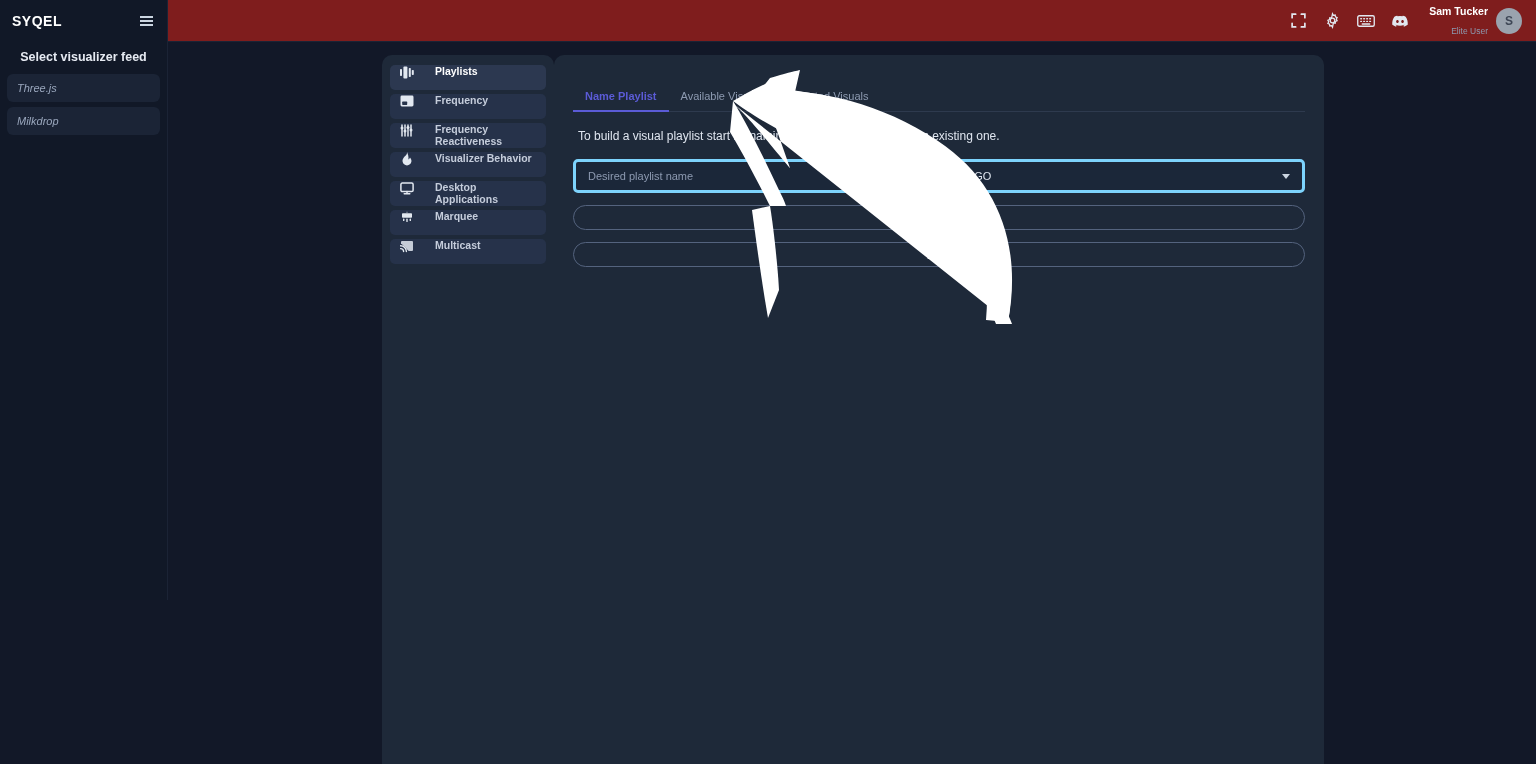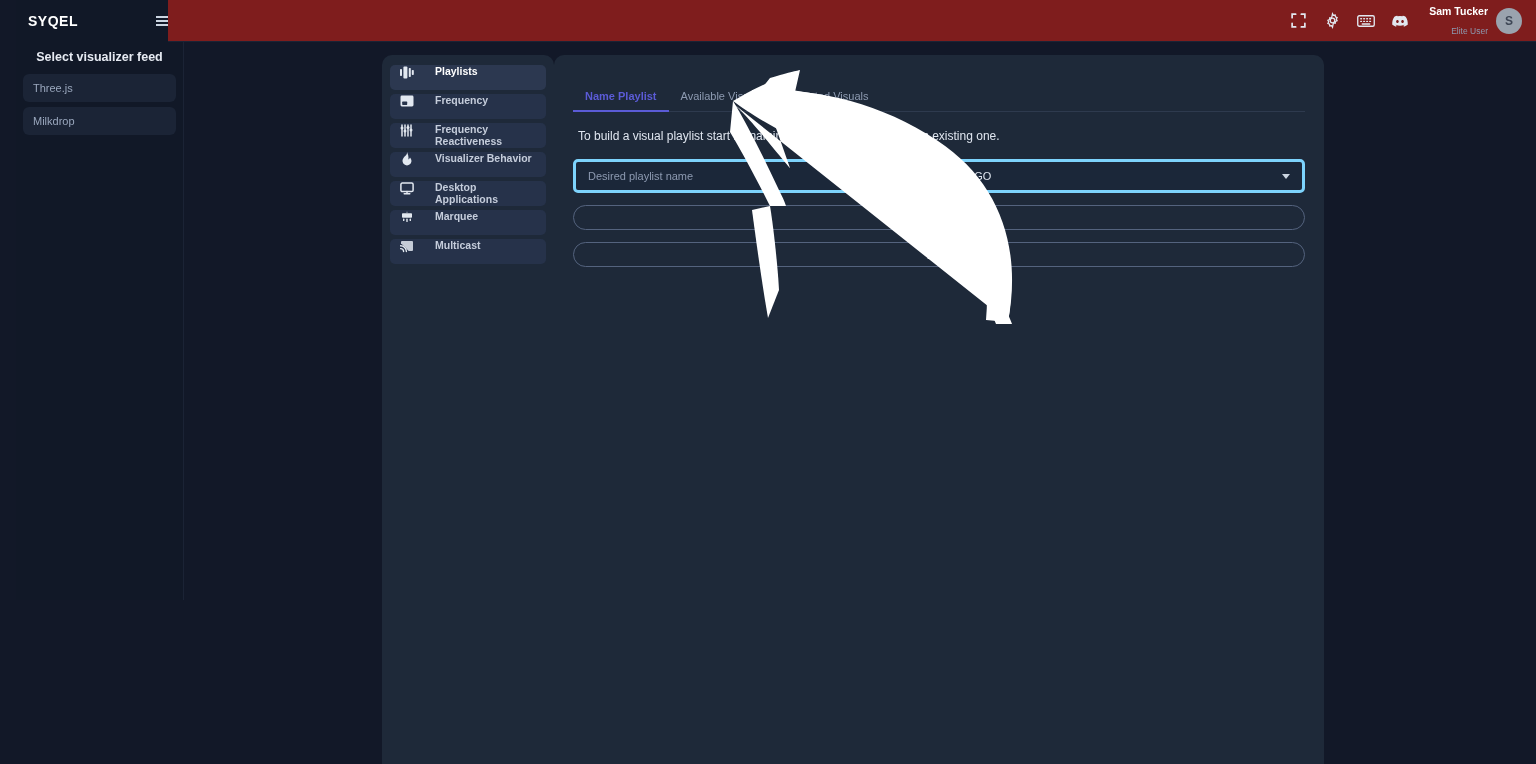--- a/index.html
+++ b/index.html
@@ -6,21 +6,21 @@
   html, body {
     width: 1536px; height: 764px;
     background: #121828;
     font-family: "Liberation Sans", sans-serif;
     overflow: hidden;
   }
   .app { position: relative; width: 1536px; height: 764px; }
 
   
   .sidebar {
-    position: absolute; left: 16px; top: 0;
+    position: absolute; left: 0; top: 0;
     width: 168px; height: 600px;
     background: #111827;
     border-right: 1px solid #1b2335;
   }
   .sidebar-top {
     height: 42px;
     display: flex; align-items: center; justify-content: space-between;
     padding: 0 12px;
   }
   .brand {
@@ -35,20 +35,21 @@
     font-size: 12.5px; font-weight: 600;
     margin-top: 8px; margin-bottom: 10px;
   }
   .feed-list { padding: 0 7px; display: flex; flex-direction: column; gap: 5px; }
   .feed-item {
     height: 28px; display: flex; align-items: center;
     padding: 0 10px; border-radius: 6px;
     background: #1b2436;
     color: #9aa7bd; font-size: 11px;
     cursor: pointer;
+    font-style: italic;
   }
 
   .sidebar-footer {
     position: absolute; bottom: 0; left: 0; width: 100%;
     padding-bottom: 3px; text-align: center;
   }
   .footer-links { display: flex; justify-content: center; gap: 12px; margin-bottom: 6px; }
   .footer-links a {
     color: #e6eaf2; font-size: 10.5px; font-weight: bold;
     text-decoration: none; cursor: pointer;

